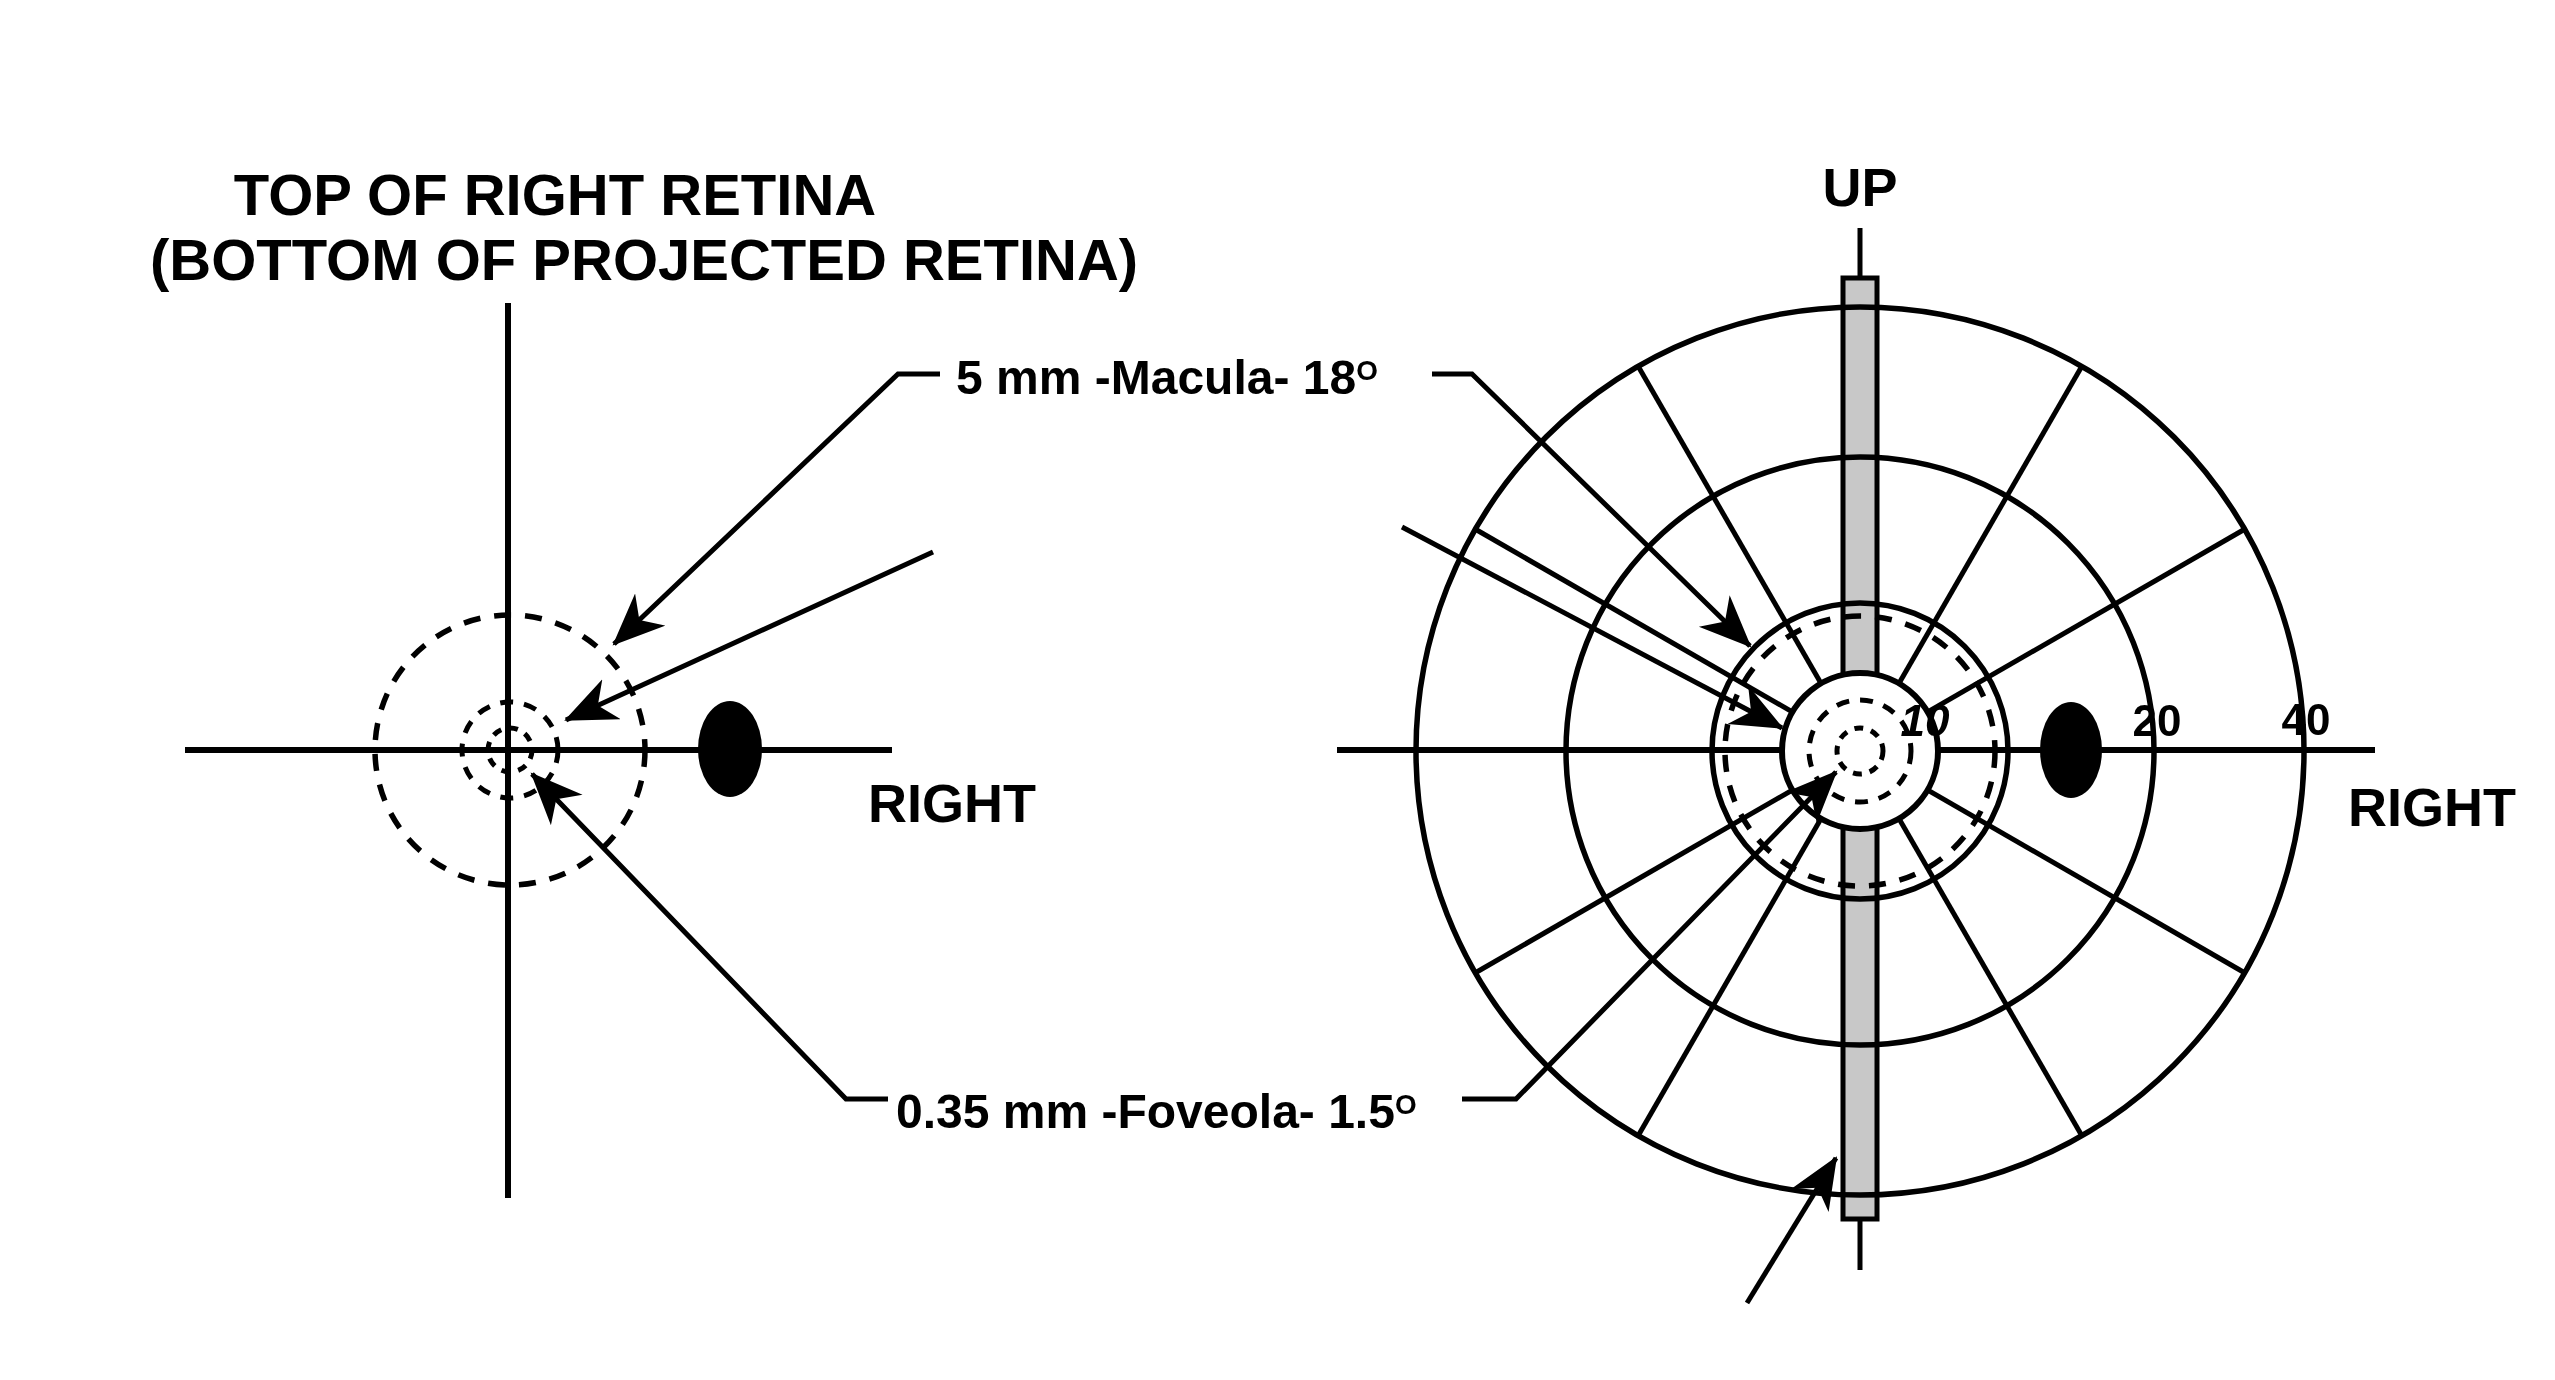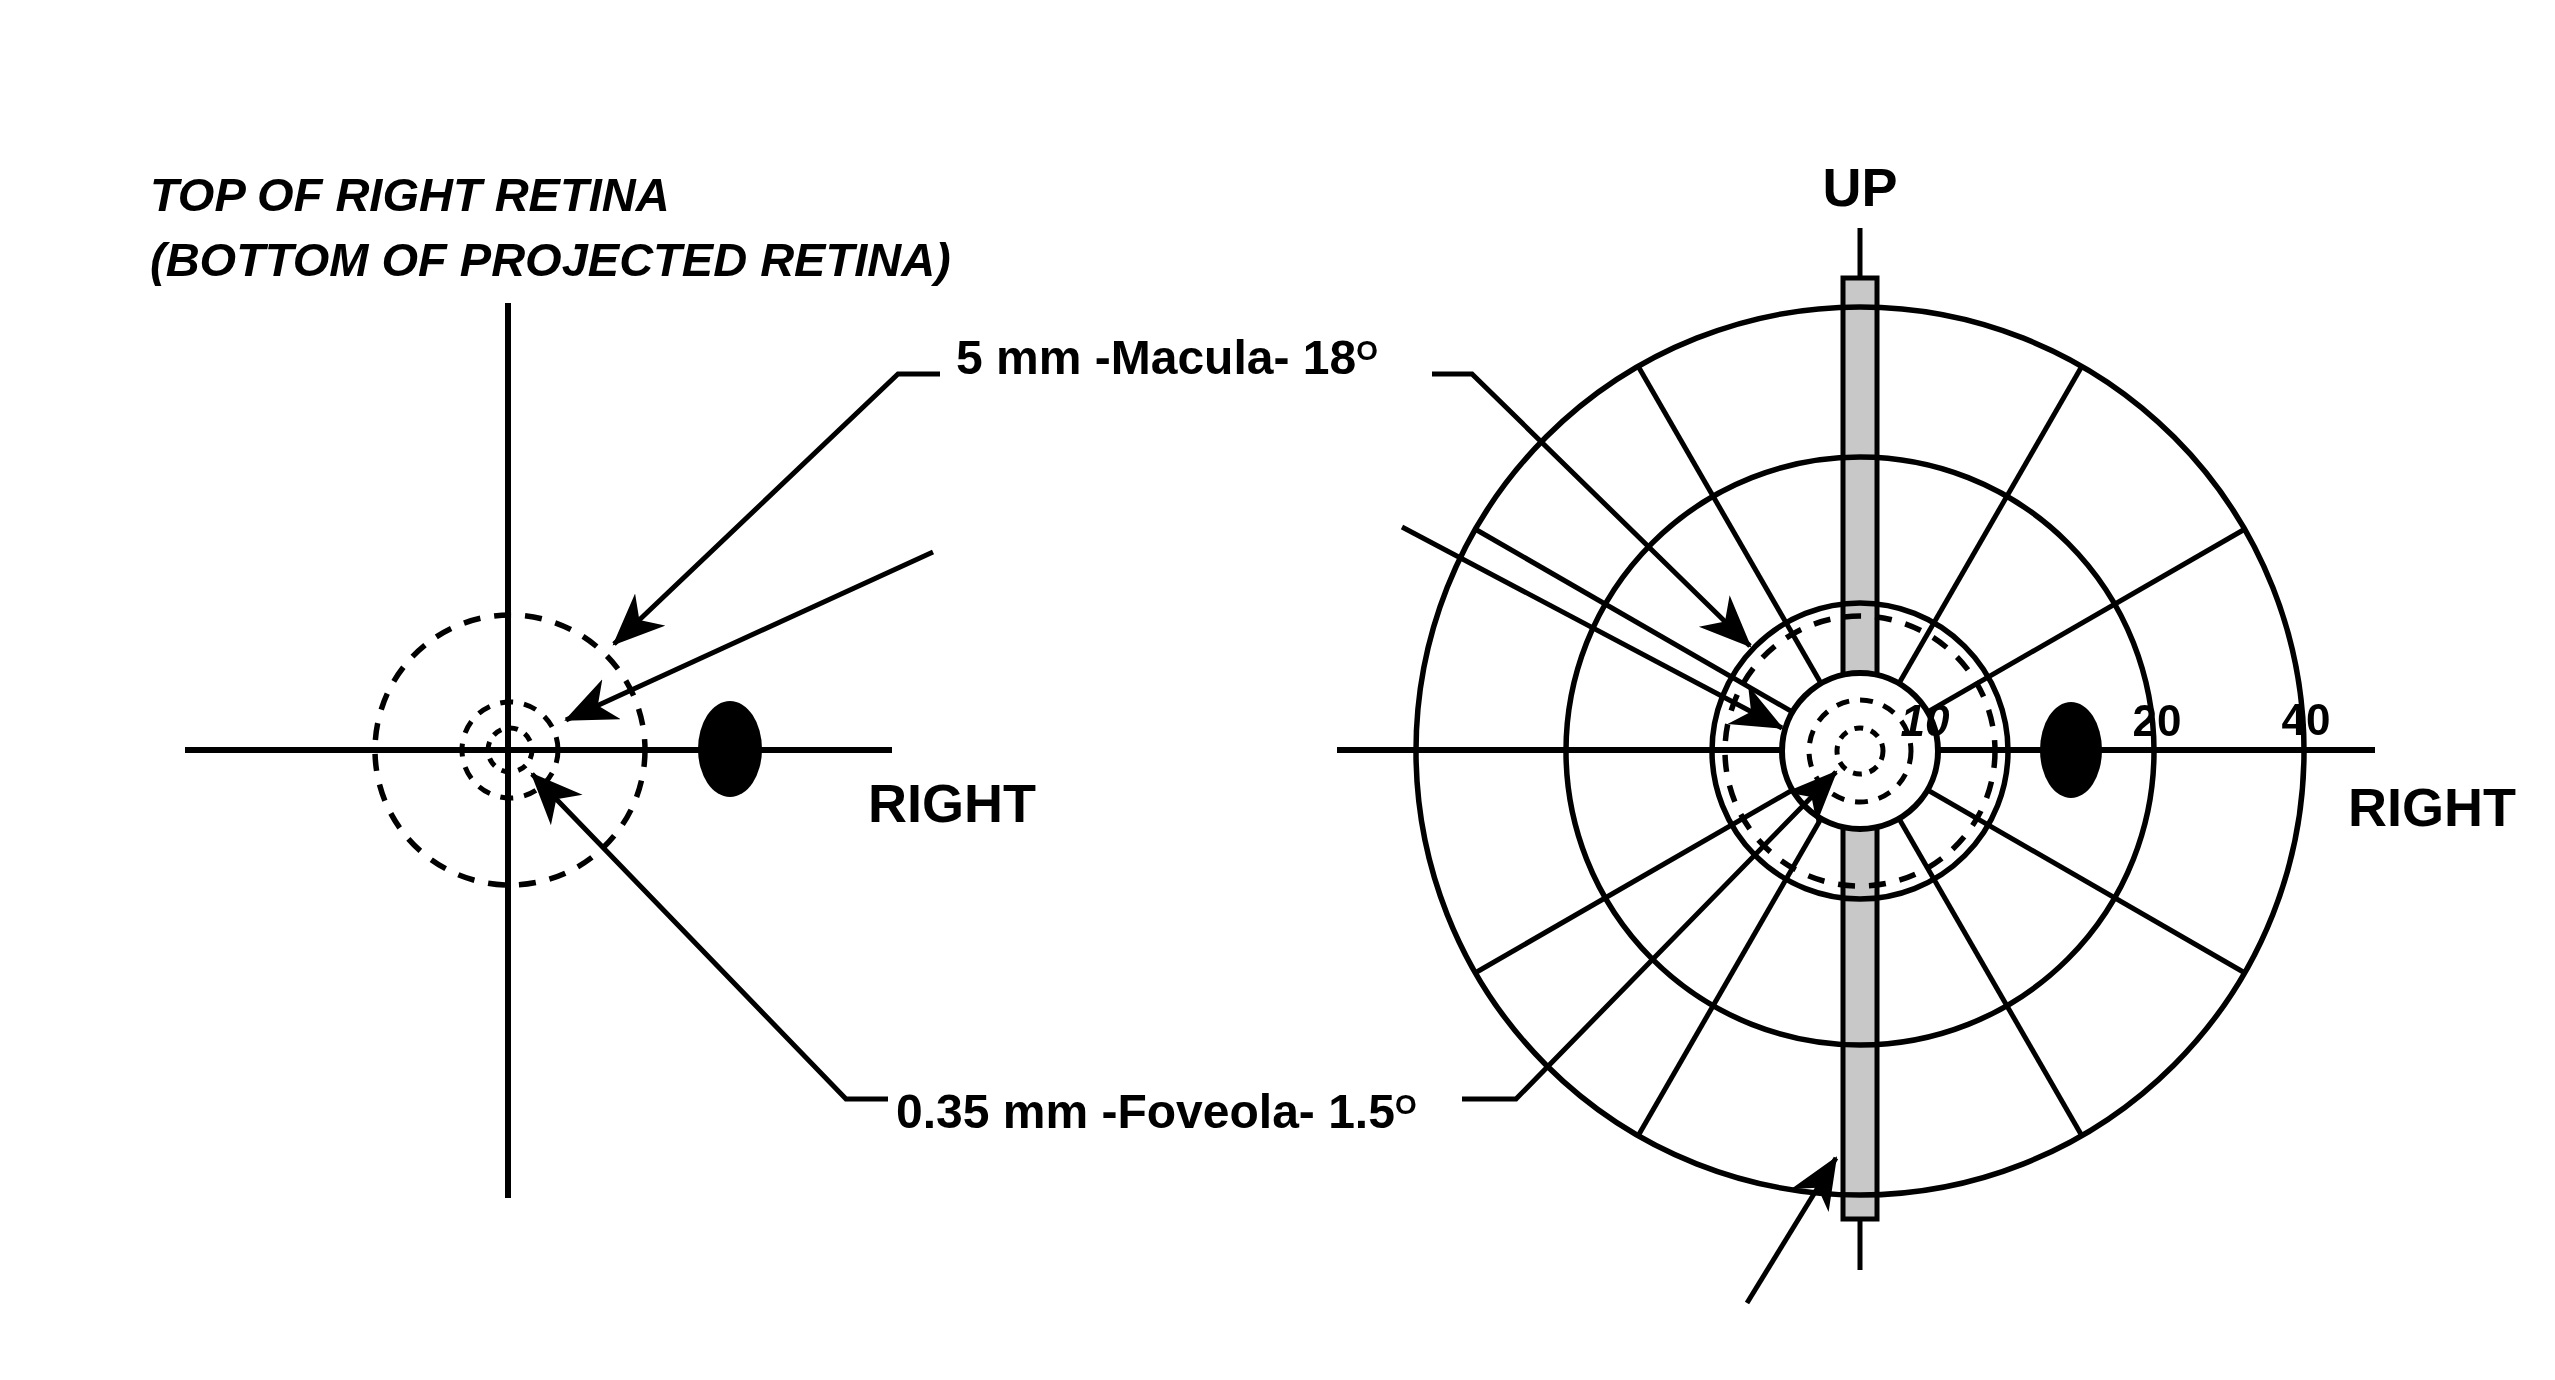--- a/index.html
+++ b/index.html
@@ -1,20 +1,20 @@
 <!DOCTYPE html>
 <html><head>
 <meta charset="utf-8">
 <style>
   html,body{margin:0;padding:0;background:#fff;}
   #stage{position:relative;width:2555px;height:1380px;background:#fff;overflow:hidden;
          font-family:"Liberation Sans",sans-serif;font-weight:bold;color:#000;}
   #geom{position:absolute;left:0;top:0;}
   .txt{position:absolute;white-space:nowrap;}
-  .title{font-size:47px;line-height:65px;text-align:left;font-style:italic;}
+  .title{font-size:58px;line-height:65px;text-align:center;}
   .lbl{font-size:48px;}
   .sup{font-size:0.58em;vertical-align:0.5em;}
   .dir{font-size:54px;}
   .tick{font-size:44px;width:120px;text-align:center;}
   .area{font-size:47px;}
 </style>
 </head>
 <body>
 
 <div id="stage">
@@ -76,21 +76,21 @@
 
       <path d="M1747,1303 L1836,1158" marker-end="url(#ah)"></path>
     </g>
   </svg>
 
   <div class="txt title" style="left:150px;top:162px;width:810px;">
     <div>TOP OF RIGHT RETINA</div>
     <div>(BOTTOM OF PROJECTED RETINA)</div>
   </div>
 
-  <div class="txt lbl" style="left:956px;top:330px;">
+  <div class="txt lbl" style="left:956px;top:350px;">
     <span>5 mm -Macula- 18</span><span class="sup">O</span>
   </div>
 
 
   <div class="txt lbl" style="left:896px;top:1084px;text-align:center;">
     <span>0.35 mm -Foveola- 1.5</span><span class="sup">O</span>
   </div>
 
   <div class="txt dir" style="left:1760px;top:156px;width:200px;text-align:center;">UP</div>
 

